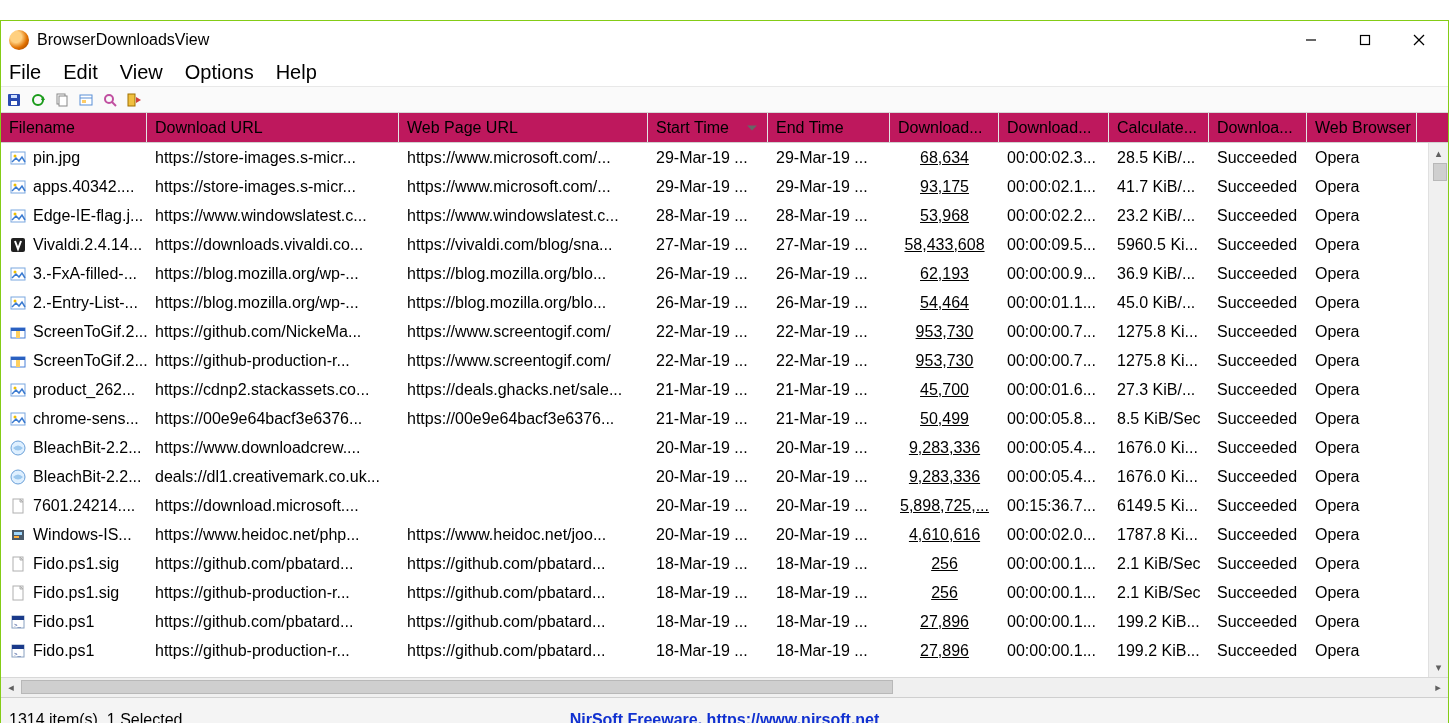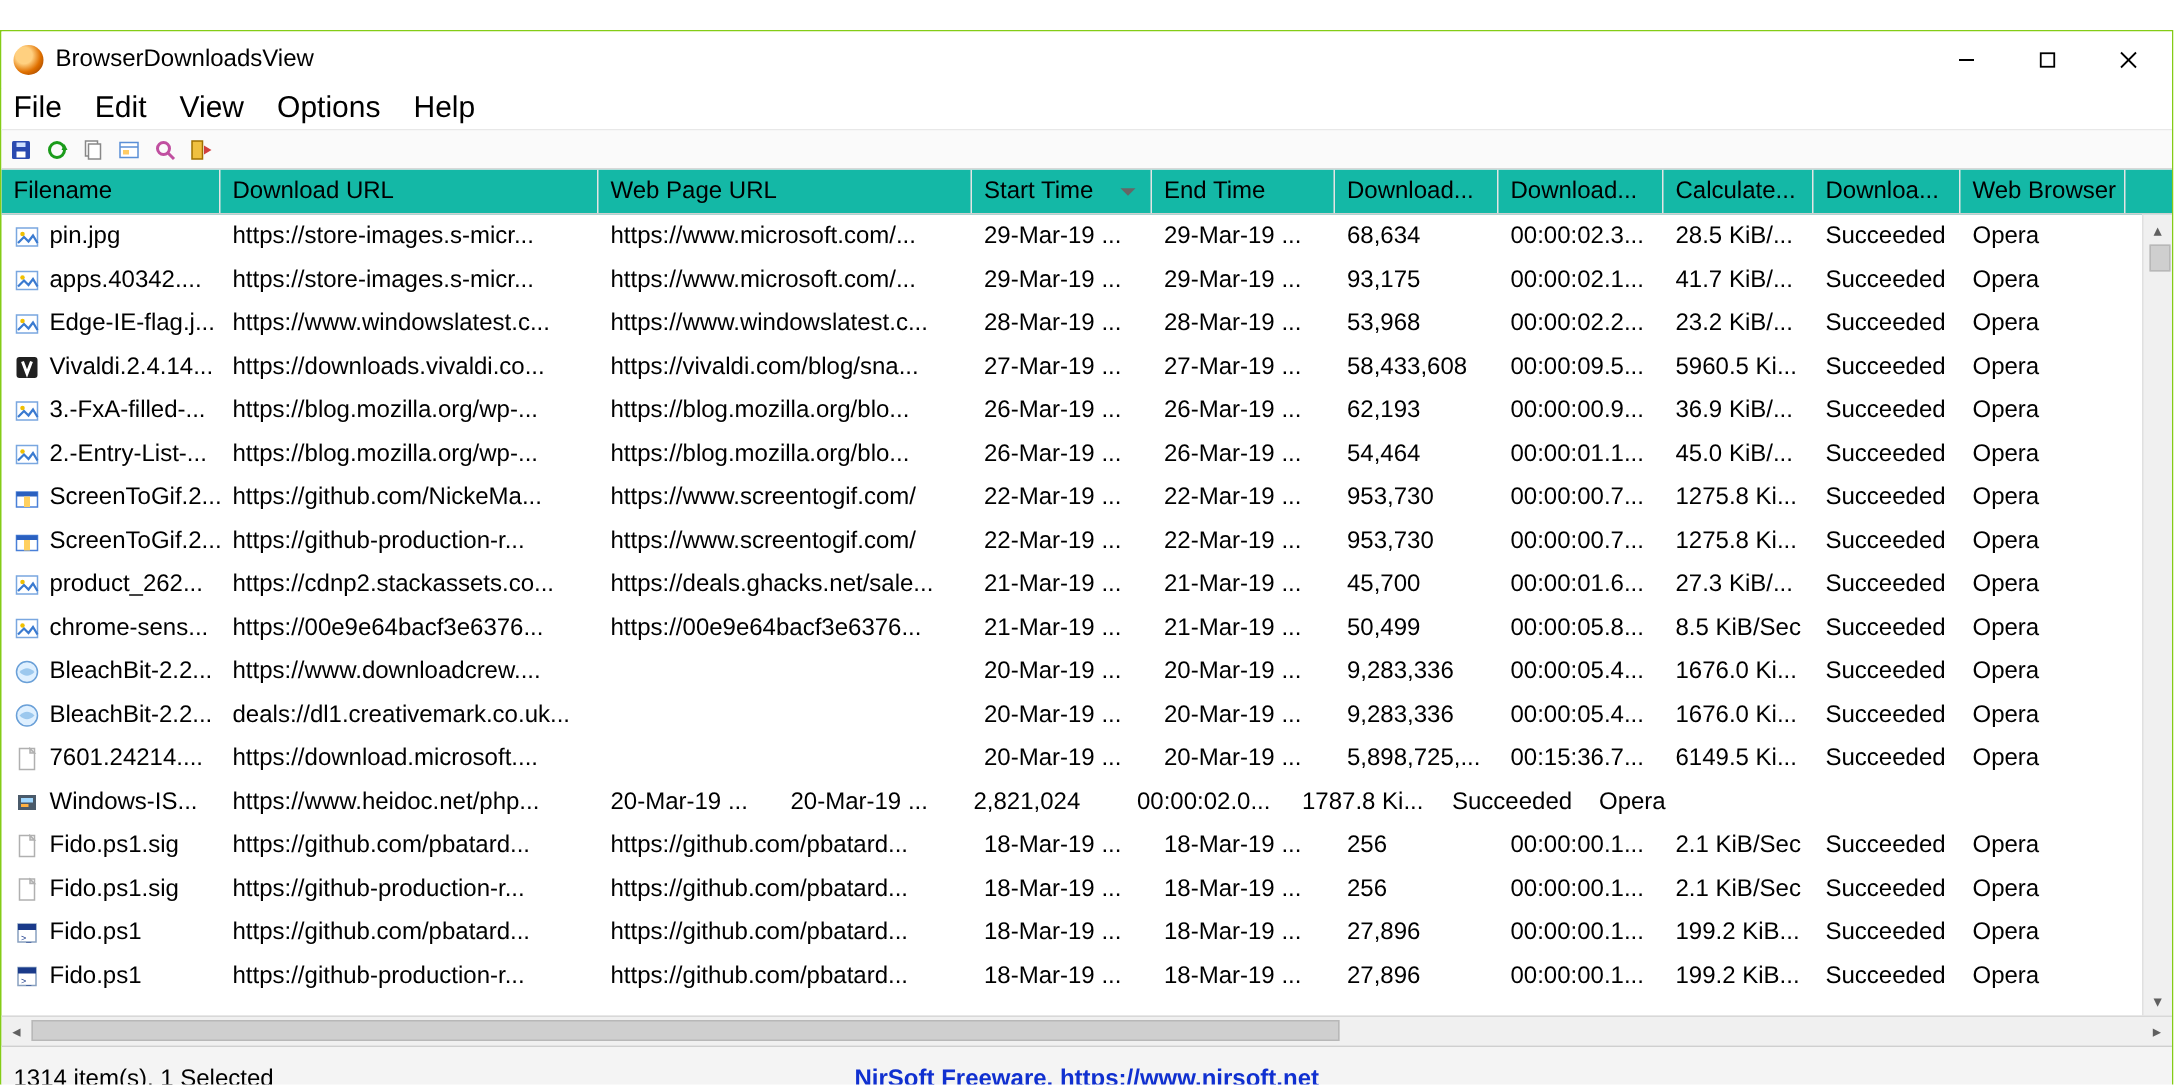--- a/index.html
+++ b/index.html
@@ -73,21 +73,21 @@
   
   .listview {
     flex: 1;
     display: flex; flex-direction: column;
     overflow: hidden;
     position: relative;
   }
   .header-row {
     height: 30px;
     display: flex;
-    background: #14b8a6;
+    background: #be185d;
     border-bottom: 1px solid #d0d0d0;
     font-size: 16px;
   }
   .header-cell {
     display: flex; align-items: center;
     padding: 0 8px;
     border-right: 1px solid #e4e4e4;
     overflow: hidden; white-space: nowrap; text-overflow: ellipsis;
     position: relative;
   }
@@ -109,21 +109,21 @@
   }
   .row {
     height: 29px;
     display: flex;
     align-items: center;
   }
   .cell {
     padding: 0 8px;
     overflow: hidden; white-space: nowrap; text-overflow: ellipsis;
   }
-  .cell.right { text-align: left; }
+  .cell.right { text-align: center; text-decoration: underline; }
   .cell.filename {
     display: flex; align-items: center; gap: 6px;
   }
   .file-icon {
     flex: 0 0 18px; width: 18px; height: 18px;
     display: flex; align-items: center; justify-content: center;
   }
   .file-icon svg { display:block; }
   
   .c0 { flex: 0 0 146px; }
@@ -570,23 +570,24 @@
             <span class="file-icon">
               <svg width="16" height="16">
                 <rect x="2" y="3" width="12" height="10" fill="#4a5a6a"></rect>
                 <rect x="4" y="5" width="8" height="3" fill="#a0d8ff"></rect>
                 <rect x="4" y="9" width="5" height="2" fill="#ffb040"></rect>
               </svg>
             </span>
             <span>Windows-IS...</span>
           </div>
           <div class="cell c1">https://www.heidoc.net/php...</div>
+          <div class="cell c2">https://www.heidoc.net/joo...</div>
           <div class="cell c3">20-Mar-19 ...</div>
           <div class="cell c4">20-Mar-19 ...</div>
-          <div class="cell c5 right">2,821,024</div>
+          <div class="cell c5 right">4,610,616</div>
           <div class="cell c6">00:00:02.0...</div>
           <div class="cell c7">1787.8 Ki...</div>
           <div class="cell c8">Succeeded</div>
           <div class="cell c9">Opera</div>
         </div>
         <div class="row">
           <div class="cell c0 filename">
             <span class="file-icon">
               <svg width="16" height="16">
                 <rect x="3" y="1" width="10" height="14" fill="#fff" stroke="#b0b0b0"></rect>

